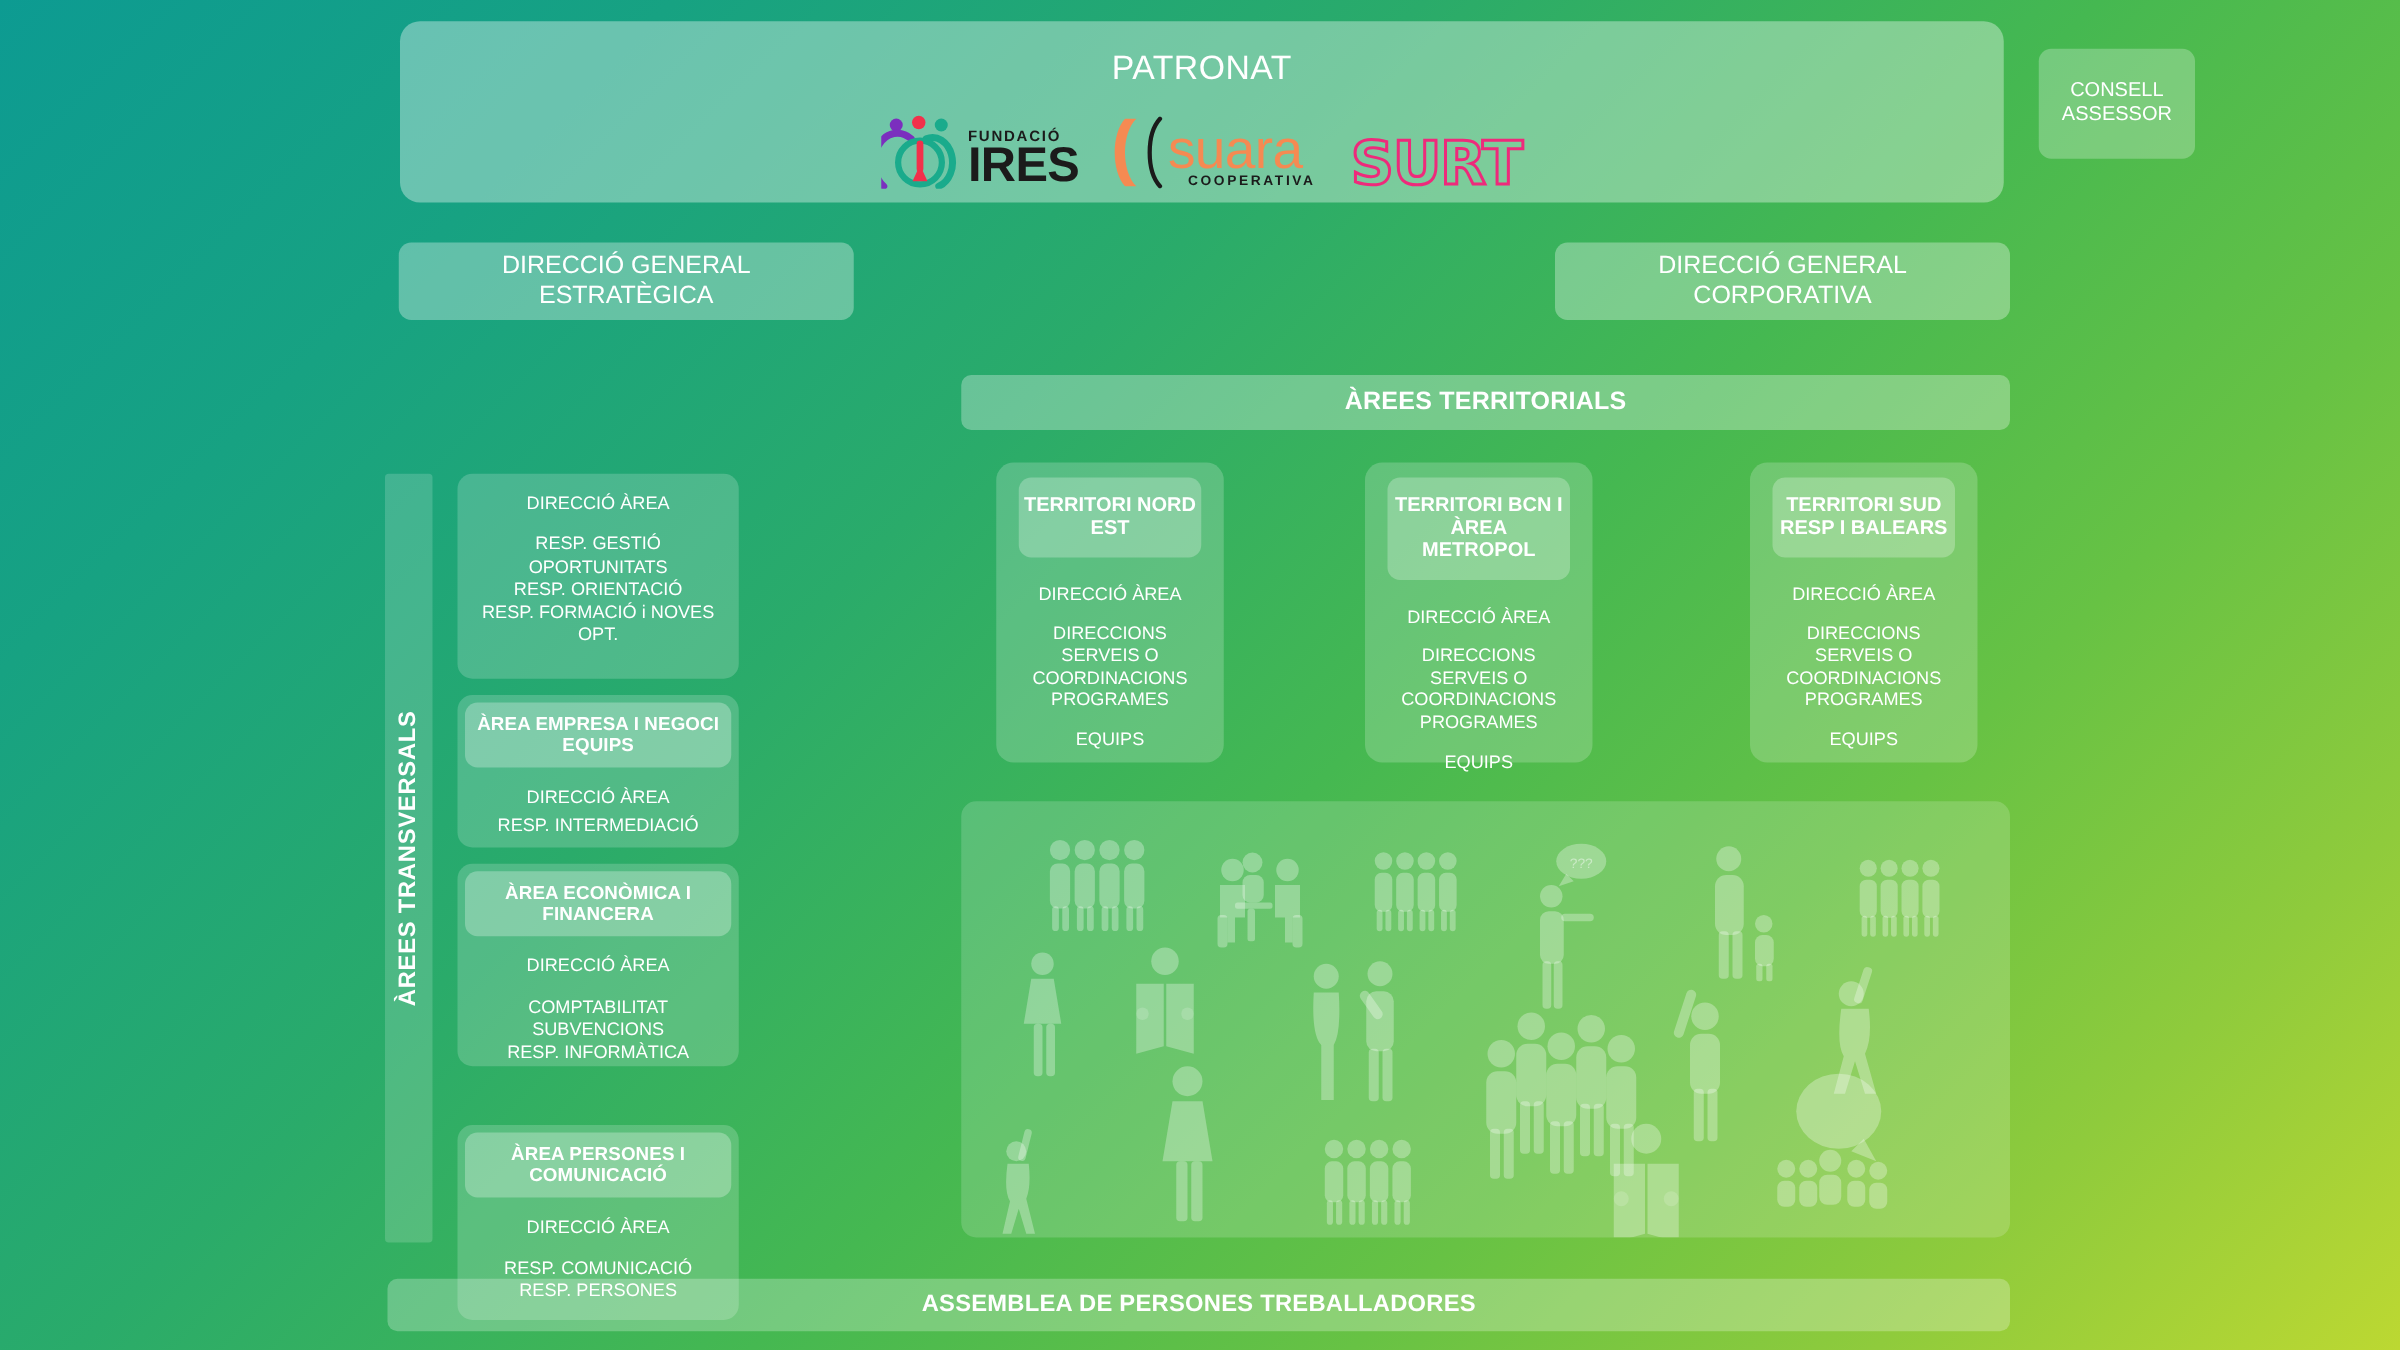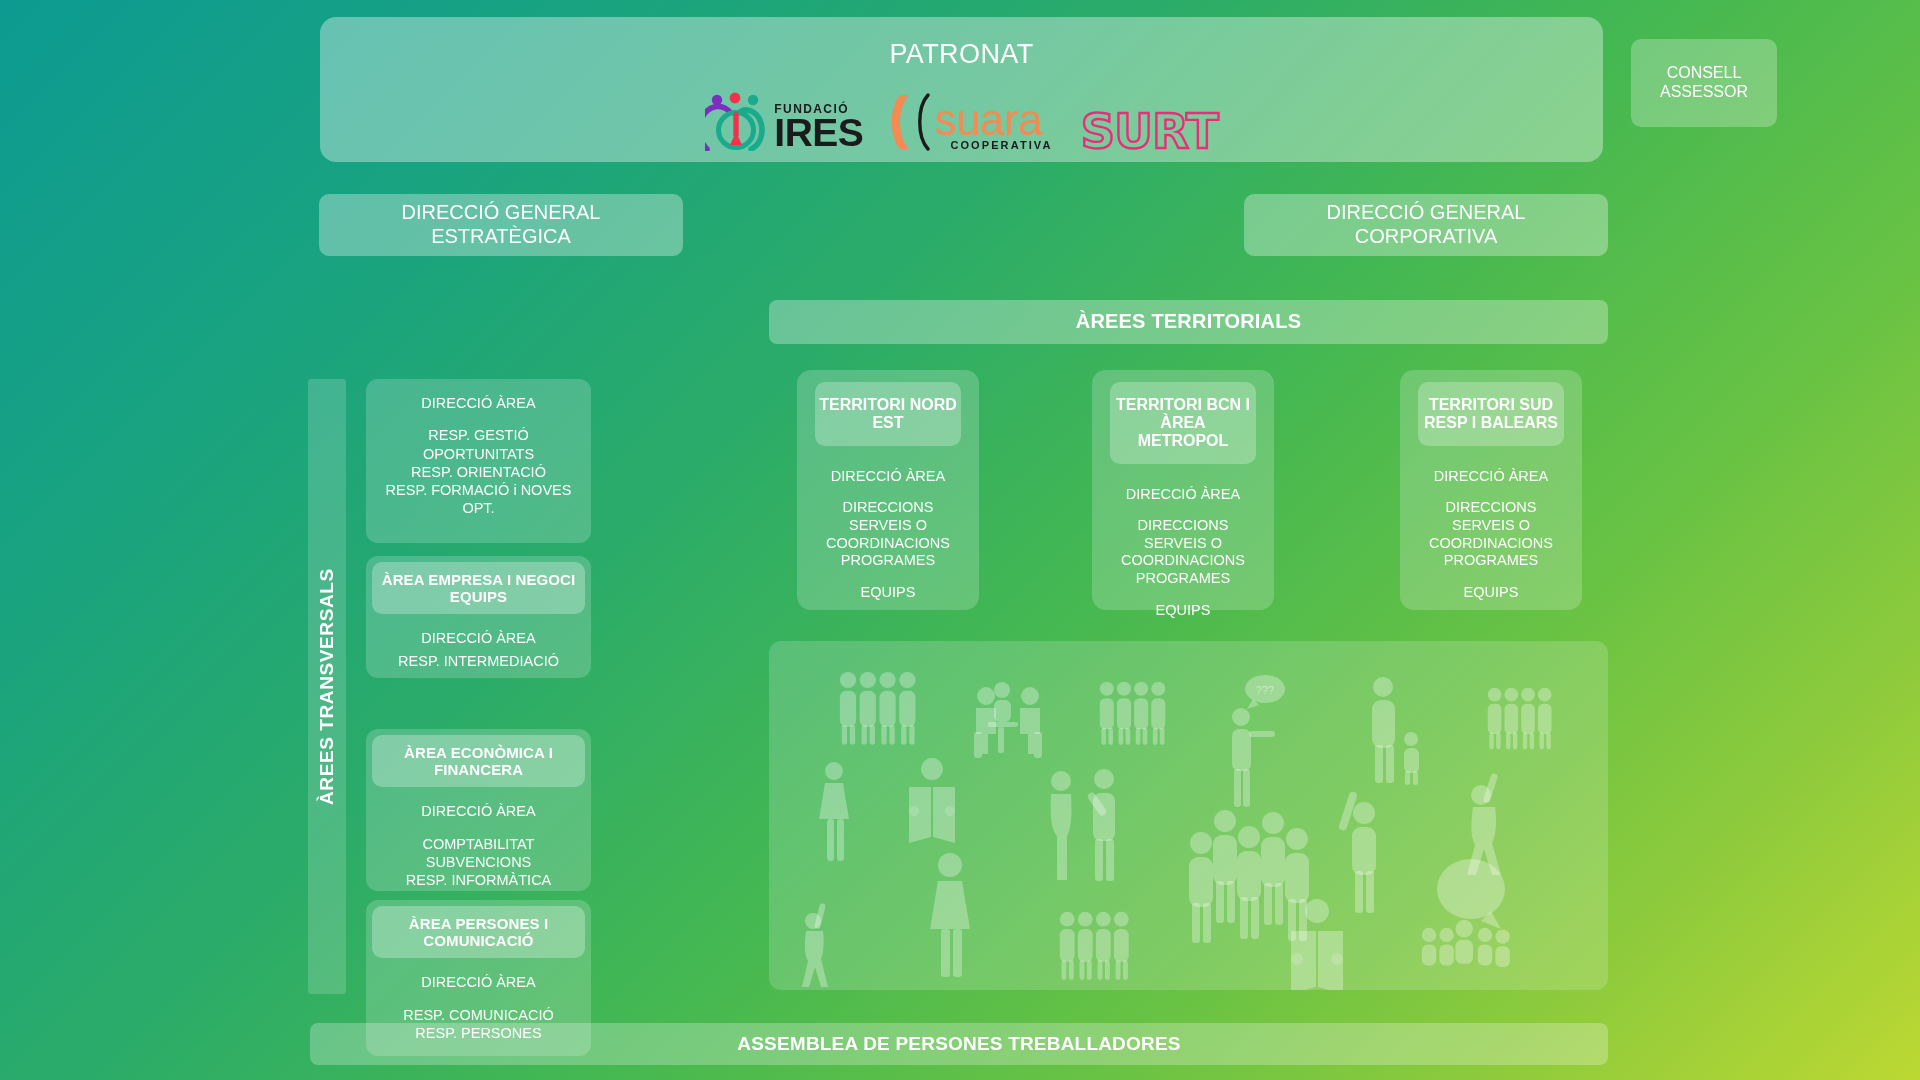--- a/index.html
+++ b/index.html
@@ -90,21 +90,21 @@
   .surt-word {
     font-size: 48px; font-weight: 700; line-height: .82;
     color: transparent;
     -webkit-text-stroke: 2.4px #ee2a7b;
     letter-spacing: -1px;
     font-family: "DejaVu Sans", sans-serif;
   }
 
   
   #consell {
-    left: 1631px; top: 39px; width: 146px; height: 88px;
+    left: 1631px; top: 39px; width: 125px; height: 88px;
     font-size: 16px; font-weight: 400;
     border-radius: 10px;
     background: rgba(255,255,255,0.26);
   }
 
   
   .dg {
     height: 62px; font-size: 20px; font-weight: 400; border-radius: 10px;
     background: rgba(255,255,255,0.32);
   }
@@ -158,21 +158,21 @@
     font-size: 14.5px; font-weight: 400; line-height: 1.2;
   }
   .tpanel .roles {
     margin-top: 14px;
     font-size: 14.5px; font-weight: 400; line-height: 1.25;
     white-space: pre-line;
   }
 
   #t-desenvolupament { top: 379px;  height: 164px; }
   #t-empresa         { top: 556px;  height: 122px; }
-  #t-economica       { top: 691px;  height: 162px; margin-top: 38px; }
+  #t-economica       { top: 691px;  height: 162px; }
   #t-persones        { top: 900px;  height: 156px; }
 
   
   .terr {
     position: absolute;
     width: 182px;
     top: 370px; height: 240px;
     border-radius: 14px;
     background: rgba(255,255,255,0.20);
     color: #fff;

